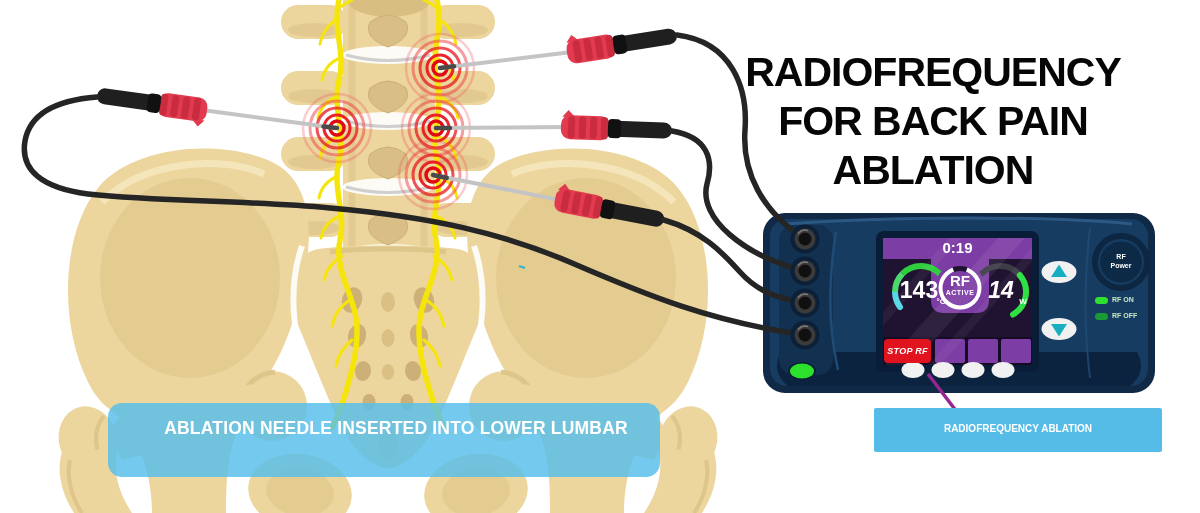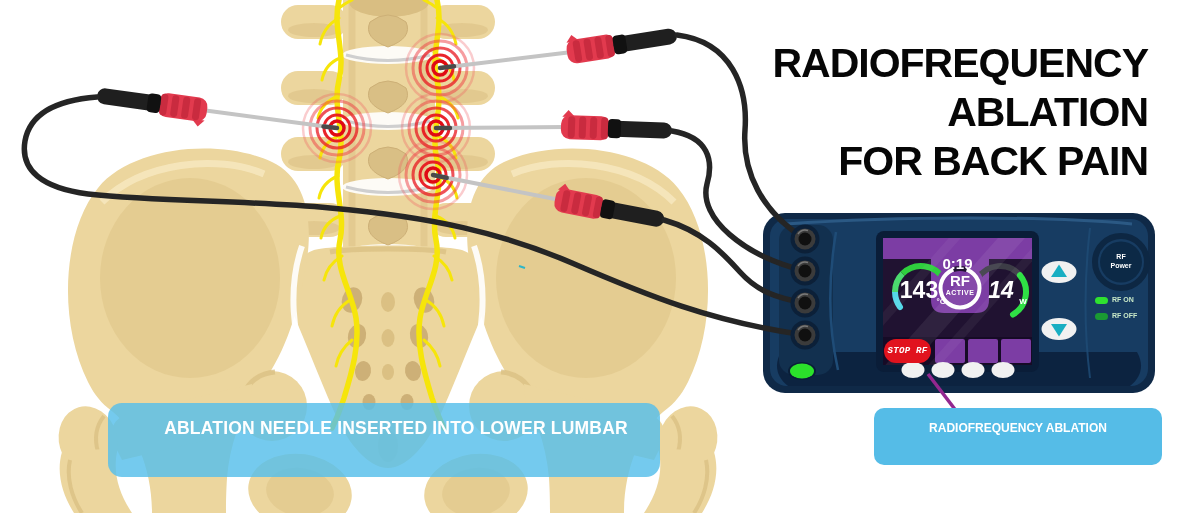--- a/index.html
+++ b/index.html
@@ -1,39 +1,39 @@
 <!DOCTYPE html>
 <html><head>
 <meta charset="utf-8">
 <style>
   html,body{margin:0;padding:0;background:#fff;}
   .scene{position:relative;width:1200px;height:513px;overflow:hidden;background:#fff;
          font-family:"Liberation Sans",sans-serif;}
   .scene svg{position:absolute;left:0;top:0;}
   .abs{position:absolute;}
-  .title{right:52px;top:39px;width:430px;text-align:right;color:#060606;
+  .title{right:52px;top:48px;width:430px;text-align:center;color:#060606;
          font-size:41px;line-height:49px;font-weight:900;letter-spacing:-1px;}
   .caption-box{left:108px;top:403px;width:552px;height:74px;border-radius:14px;
          background:rgba(86,190,234,0.82);text-align:center;color:#fff;
          font-weight:900;font-size:17.5px;line-height:23px;letter-spacing:.2px;
          padding-top:14px;box-sizing:border-box;padding-left:24px;}
-  .gen-box{left:874px;top:408px;width:288px;height:57px;border-radius:10px;
+  .gen-box{left:874px;top:408px;width:288px;height:44px;border-radius:2px;
          background:#55BCE7;text-align:center;color:#fff;font-weight:900;
-         font-size:12px;line-height:17px;padding-top:12px;box-sizing:border-box;}
+         font-size:10px;line-height:17px;padding-top:12px;box-sizing:border-box;}
   .scrtxt{color:#fff;text-align:center;}
-  .t-timer{left:910px;top:239px;width:95px;font-size:15px;font-weight:800;margin-top:16px;}
+  .t-timer{left:910px;top:239px;width:95px;font-size:15px;font-weight:800;}
   .t-temp{left:897px;top:277px;width:44px;font-size:23px;font-weight:800;}
   .t-tempu{left:933px;top:297px;width:16px;font-size:8px;font-weight:700;}
   .t-rf{left:940px;top:272px;width:40px;font-size:15px;font-weight:900;}
   .t-rfa{left:938px;top:289px;width:44px;font-size:7px;font-weight:900;letter-spacing:.5px;}
   .t-pw{left:984px;top:277px;width:34px;font-size:23px;font-weight:800;font-style:italic;}
   .t-pwu{left:1016px;top:297px;width:14px;font-size:8px;font-weight:700;}
   .btn-stop{left:884px;top:339px;width:47px;height:24px;background:#E1131E;color:#fff;
          font-size:9px;font-weight:900;font-style:italic;display:flex;align-items:center;
-         justify-content:center;border-radius:12px;letter-spacing:.3px;font-family:Liberation Mono, monospace;}
+         justify-content:center;border-radius:4px;letter-spacing:.3px;}
   .t-power{left:1097px;top:252px;width:48px;font-size:7px;line-height:9px;font-weight:800;color:#fff;}
   .t-led{font-size:7px;line-height:8px;font-weight:800;color:#C8E8C8;text-align:left;}
   .t-ledon{left:1112px;top:296px;width:40px;}
   .t-ledoff{left:1112px;top:312px;width:40px;}
 </style>
 </head>
 <body>
 
 <div class="scene">
 
@@ -260,22 +260,22 @@
     <use href="#port" transform="translate(805,271)"></use>
     <use href="#port" transform="translate(805,303)"></use>
     <use href="#port" transform="translate(805,335)"></use>
   </g>
 
   <path d="M 928,374 L 957,412" stroke="#93278F" stroke-width="3.5"></path>
 </svg>
 
 <div class="abs title">
   <div>RADIOFREQUENCY</div>
+  <div>FOR BACK PAIN</div>
   <div>ABLATION</div>
-  <div>FOR BACK PAIN</div>
 </div>
 
 <div class="abs caption-box">
   <div>ABLATION NEEDLE INSERTED INTO LOWER LUMBAR</div>
 </div>
 
 <div class="abs gen-box">
   <div>RADIOFREQUENCY ABLATION</div>
 </div>
 

